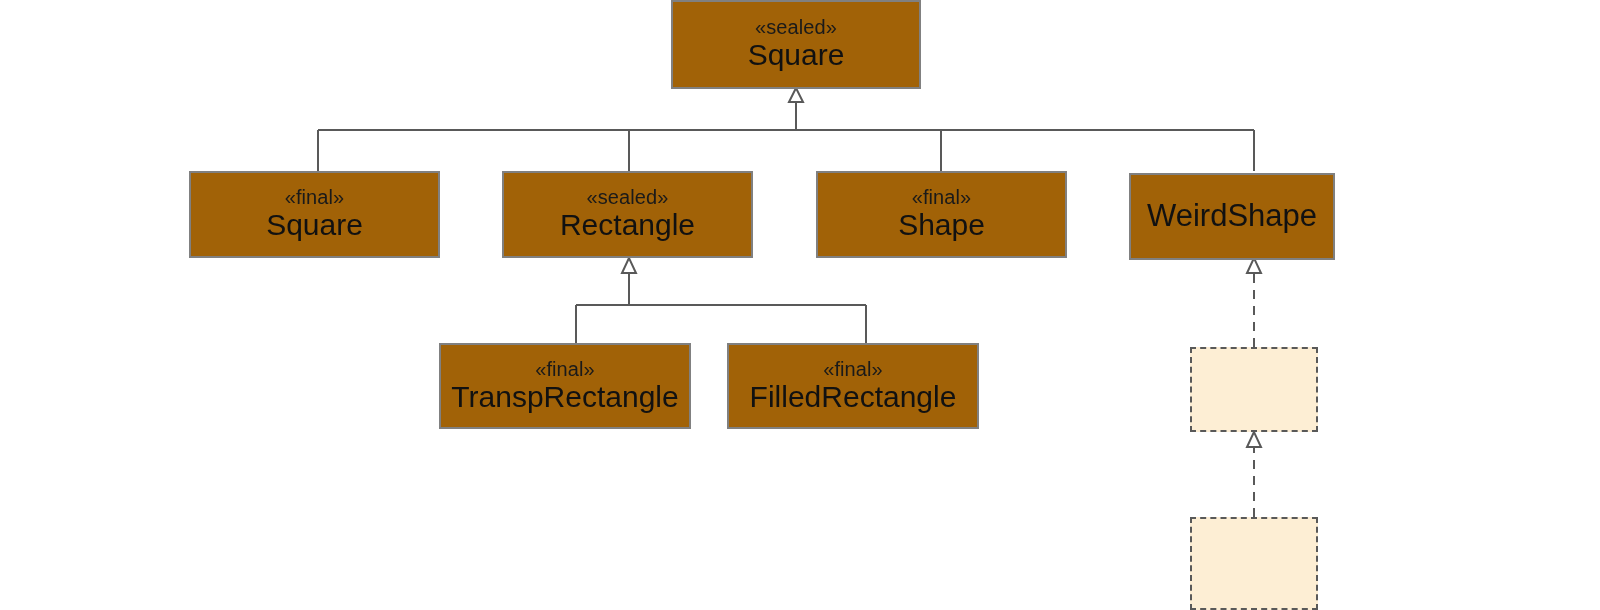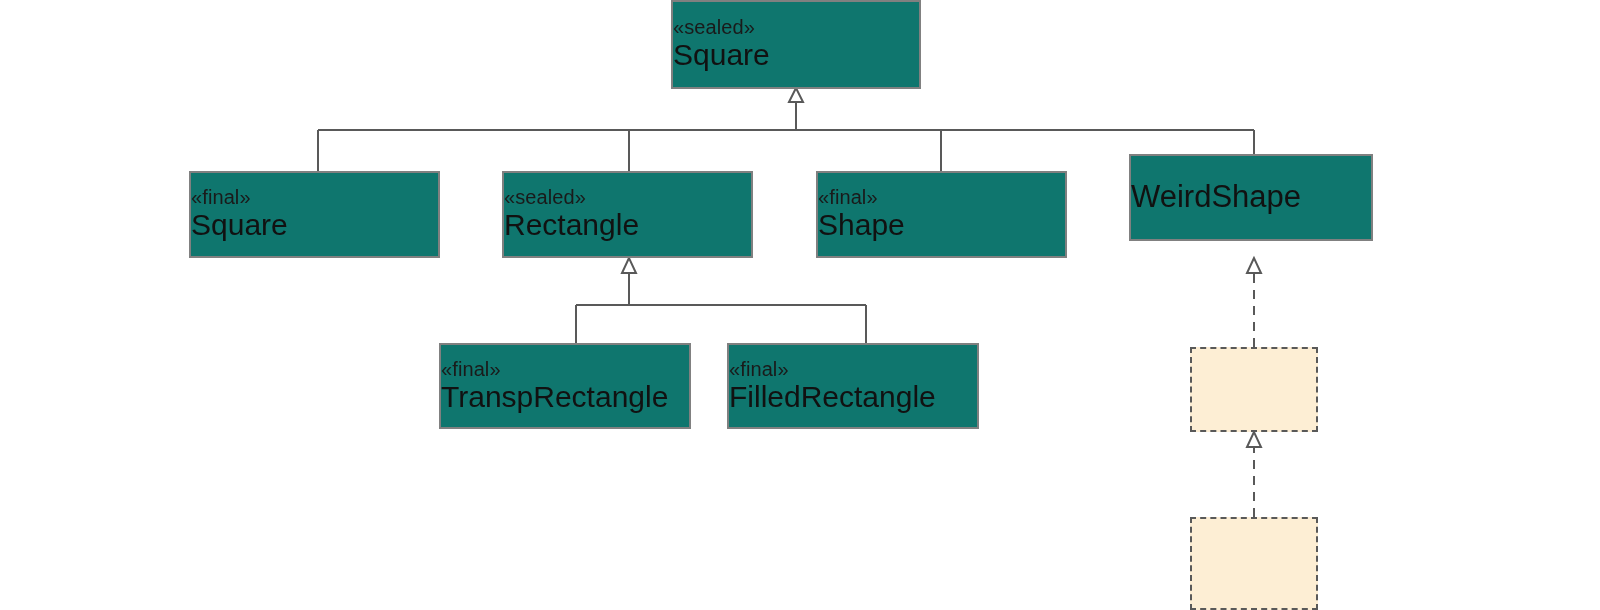--- a/index.html
+++ b/index.html
@@ -25,23 +25,23 @@
     top: 0;
     width: 1600px;
     height: 610px;
     pointer-events: none;
   }
   .uml-node {
     position: absolute;
     box-sizing: border-box;
     display: flex;
     flex-direction: column;
-    align-items: flex-start;
+    align-items: center;
     justify-content: center;
-    background: #0f766e;
+    background: #a16207;
     border: 2px solid #808080;
     overflow: hidden;
   }
   .uml-node .stereotype {
     font-size: 20px;
     line-height: 1.05;
     color: #1a1a1a;
     letter-spacing: 0.1px;
     white-space: nowrap;
   }
@@ -111,21 +111,21 @@
   <div class="uml-node" style="left:502px; top:171px; width:251px; height:87px;">
     <div class="stereotype">«sealed»</div>
     <div class="cname">Rectangle</div>
   </div>
 
   <div class="uml-node" style="left:816px; top:171px; width:251px; height:87px;">
     <div class="stereotype">«final»</div>
     <div class="cname">Shape</div>
   </div>
 
-  <div class="uml-node no-stereotype" style="left:1129px; top:154px; width:244px; height:87px;">
+  <div class="uml-node no-stereotype" style="left:1129px; top:173px; width:206px; height:87px;">
     <div class="cname">WeirdShape</div>
   </div>
 
   <div class="uml-node" style="left:439px; top:343px; width:252px; height:86px;">
     <div class="stereotype">«final»</div>
     <div class="cname">TranspRectangle</div>
   </div>
 
   <div class="uml-node" style="left:727px; top:343px; width:252px; height:86px;">
     <div class="stereotype">«final»</div>

